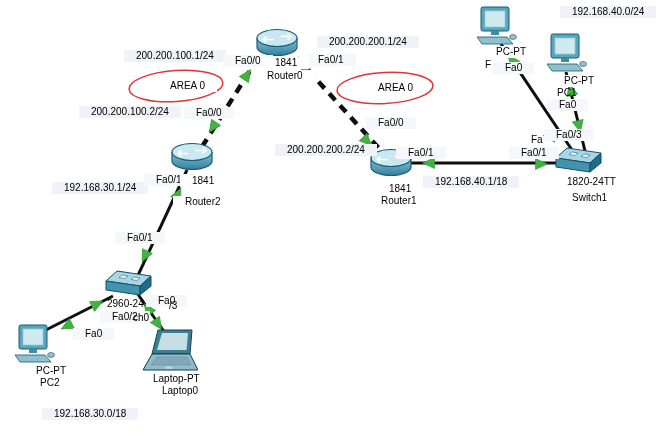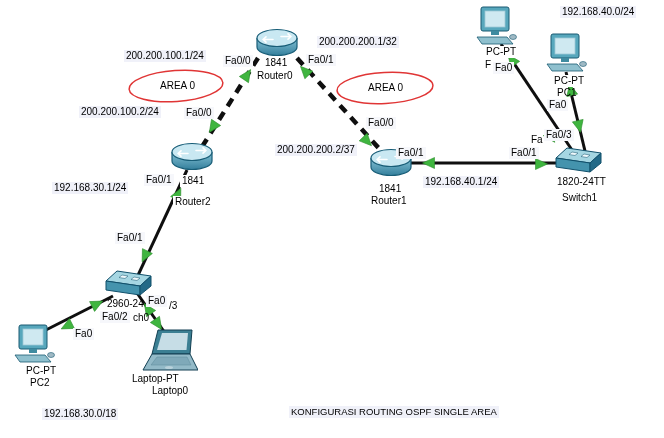--- a/index.html
+++ b/index.html
@@ -1,21 +1,21 @@
 <!DOCTYPE html>
 <html><head>
 <meta charset="utf-8">
 <style>
   html,body{margin:0;padding:0;background:#ffffff;}
   #canvas{position:relative;width:664px;height:438px;background:#ffffff;overflow:hidden;
           font-family:"Liberation Sans",sans-serif;}
   #wires{position:absolute;left:0;top:0;z-index:1;}
   .device{position:absolute;z-index:2;}
   .lbl{position:absolute;z-index:3;font-size:10px;line-height:12px;color:#000;
-       white-space:nowrap;padding:0 2px;}
+       white-space:nowrap;padding:0 12px;}
   .note{background:#f0f1f9;}
   .port{background:#f6f7fb;}
   .dev{background:#ffffff;text-align:right;}
   .area-text{background:#ffffff;color:#000;}
   .frag{padding:0;background:transparent;}
   #sprite{position:absolute;width:0;height:0;overflow:hidden;}
 </style>
 </head>
 <body>
 
@@ -130,25 +130,25 @@
   <div class="device" style="left:12px;top:324px">
     <svg width="44" height="44">
         <use href="#sym-pc"></use>
       </svg></div>
   <div class="device" style="left:142px;top:328px">
     <svg width="56" height="46">
         <use href="#sym-laptop"></use>
       </svg></div>
 
   <div class="lbl note" style="left:124px;top:50px">200.200.100.1/24</div>
-  <div class="lbl note" style="left:317px;top:36px">200.200.200.1/32</div>
+  <div class="lbl note" style="left:317px;top:36px">200.200.200.1/24</div>
   <div class="lbl note" style="left:79px;top:106px">200.200.100.2/24</div>
-  <div class="lbl note" style="left:275px;top:144px">200.200.200.2/37</div>
+  <div class="lbl note" style="left:275px;top:144px">200.200.200.2/24</div>
   <div class="lbl note" style="left:52px;top:182px">192.168.30.1/24</div>
-  <div class="lbl note" style="left:423px;top:176px">192.168.40.1/24</div>
+  <div class="lbl note" style="left:423px;top:176px">192.168.40.1/18</div>
   <div class="lbl note" style="left:560px;top:6px">192.168.40.0/24</div>
   <div class="lbl note" style="left:42px;top:408px">192.168.30.0/18</div>
 
   <div class="lbl area-text" style="left:158px;top:80px">AREA 0</div>
   <div class="lbl area-text" style="left:366px;top:82px">AREA 0</div>
 
   <div class="lbl port" style="left:223px;top:55px">Fa0/0</div>
   <div class="lbl port" style="left:306px;top:54px">Fa0/1</div>
   <div class="lbl port" style="left:184px;top:107px">Fa0/0</div>
   <div class="lbl port" style="left:366px;top:117px">Fa0/0</div>
@@ -175,18 +175,17 @@
   <div class="lbl dev" style="left:369px;top:195px">Router1</div>
   <div class="lbl dev frag" style="left:107px;top:298px">2960-24</div>
   <div class="lbl dev frag" style="left:133px;top:312px">ch0</div>
   <div class="lbl dev" style="left:555px;top:176px">1820-24TT</div>
   <div class="lbl dev" style="left:560px;top:192px">Switch1</div>
   <div class="lbl dev" style="left:484px;top:46px">PC-PT</div>
   <div class="lbl dev" style="left:552px;top:75px">PC-PT</div>
   <div class="lbl dev frag" style="left:557px;top:87px">PC1</div>
   <div class="lbl dev" style="left:24px;top:365px">PC-PT</div>
   <div class="lbl dev" style="left:28px;top:377px">PC2</div>
-  <div class="lbl dev" style="left:130px;top:373px">Laptop-PT</div>
+  <div class="lbl dev" style="left:141px;top:373px">Laptop-PT</div>
   <div class="lbl dev" style="left:150px;top:385px">Laptop0</div>
 
-  <div class="lbl note" style="left:289px;top:406px;font-size:9.5px">KONFIGURASI ROUTING OSPF SINGLE AREA</div>
 
 </div>
 
 </body></html>

